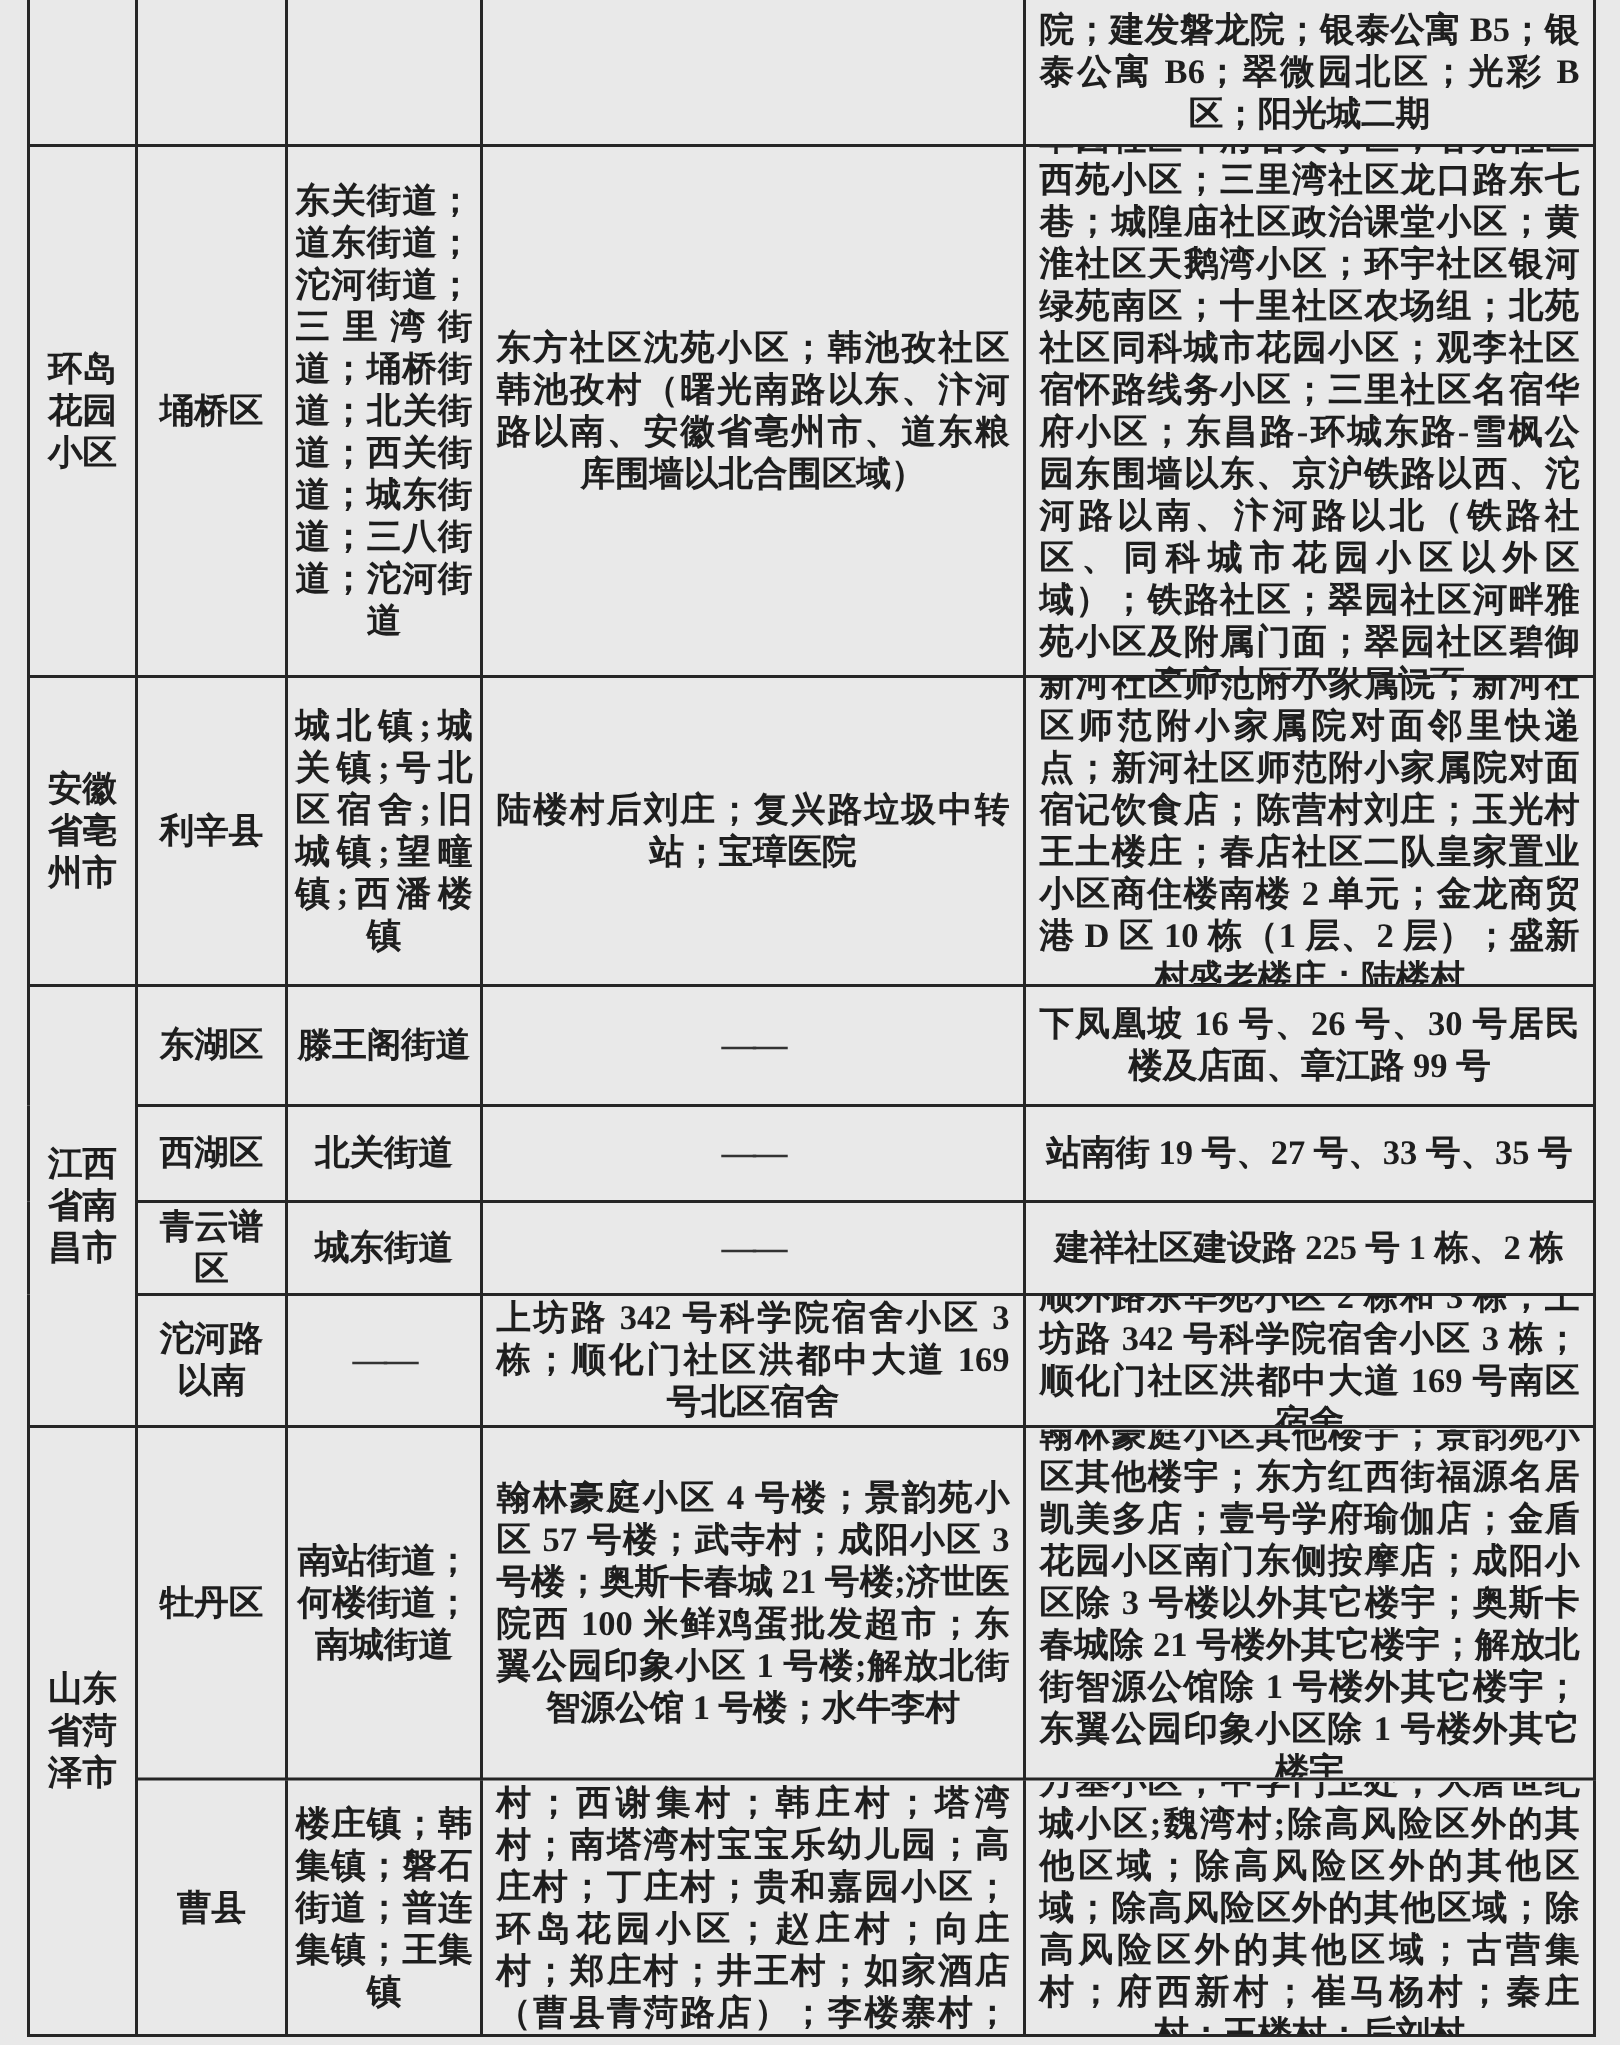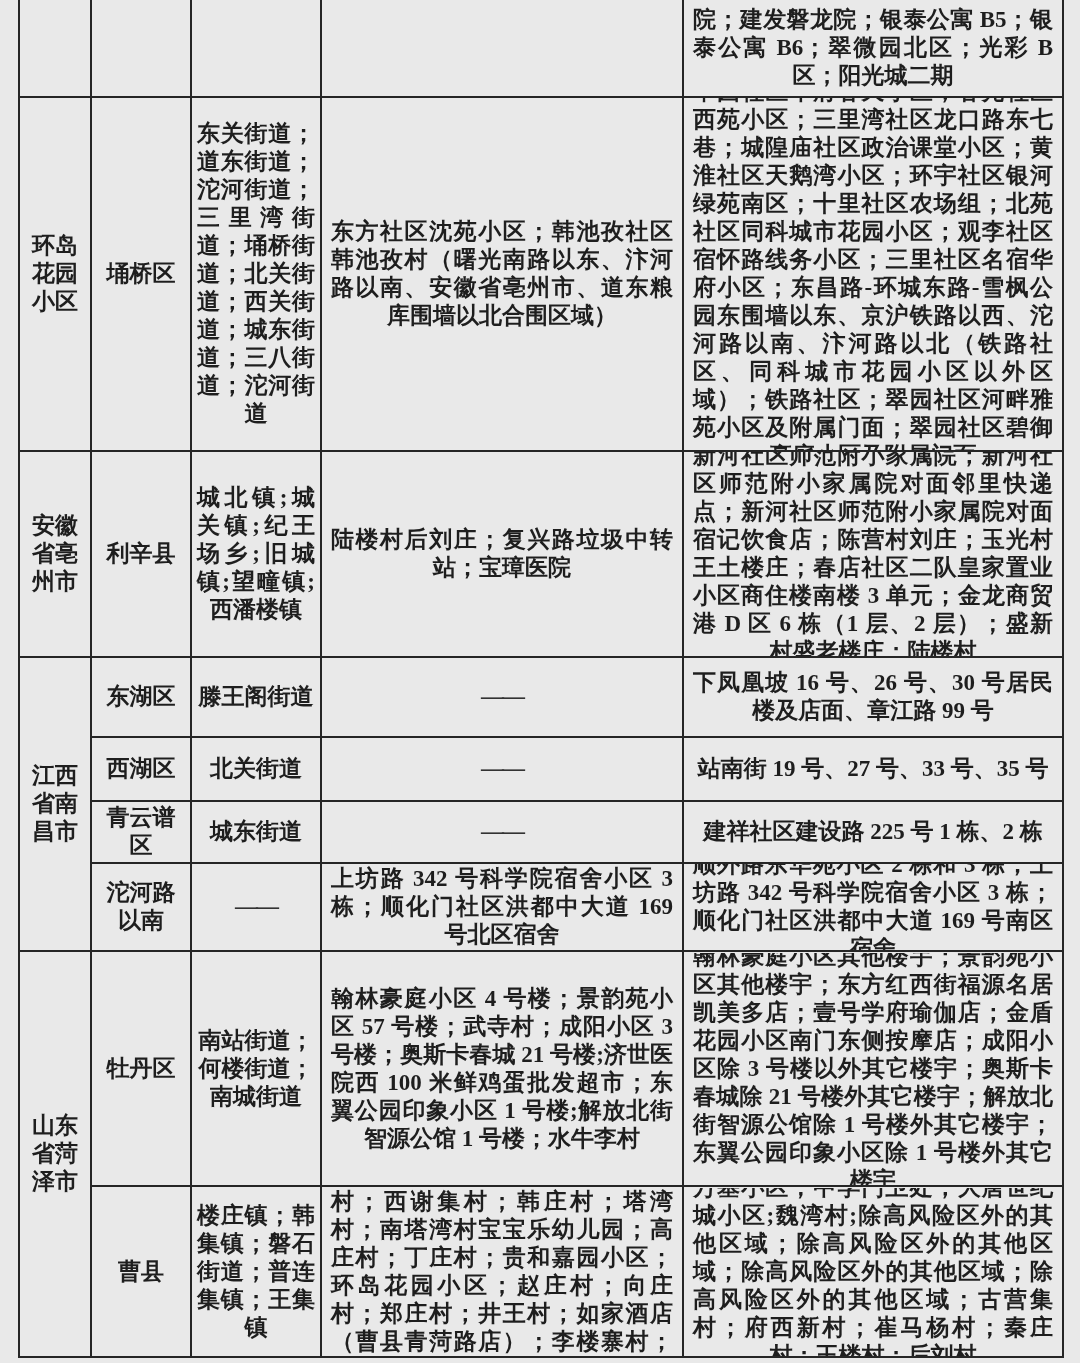--- a/index.html
+++ b/index.html
@@ -110,31 +110,31 @@
               <span class="cent">安徽省亳州市</span>
             </div>
         </td>
         <td>
           <div class="box h-c">
               <span class="cent">利辛县</span>
             </div>
         </td>
         <td>
           <div class="box c3box h-c">
-              <span class="just">城北镇;城关镇;纪王场乡;旧城镇;望疃镇;西潘楼镇</span>
+              <span class="just">城北镇;城关镇;号北区宿舍;旧城镇;望疃镇;西潘楼镇</span>
             </div>
         </td>
         <td>
           <div class="box h-c">
               <span class="just">陆楼村后刘庄；复兴路垃圾中转站；宝璋医院</span>
             </div>
         </td>
         <td>
           <div class="box h-c">
-              <span class="just">新河社区师范附小家属院；新河社区师范附小家属院对面邻里快递点；新河社区师范附小家属院对面宿记饮食店；陈营村刘庄；玉光村王土楼庄；春店社区二队皇家置业小区商住楼南楼 3 单元；金龙商贸港 D 区 6 栋（1 层、2 层）；盛新村盛老楼庄；陆楼村</span>
+              <span class="just">新河社区师范附小家属院；新河社区师范附小家属院对面邻里快递点；新河社区师范附小家属院对面宿记饮食店；陈营村刘庄；玉光村王土楼庄；春店社区二队皇家置业小区商住楼南楼 2 单元；金龙商贸港 D 区 10 栋（1 层、2 层）；盛新村盛老楼庄；陆楼村</span>
             </div>
         </td>
       </tr>
 
       <tr>
         <td rowspan="4">
           <div class="box h-jx">
               <span class="cent">江西省南昌市</span>
             </div>
         </td>

